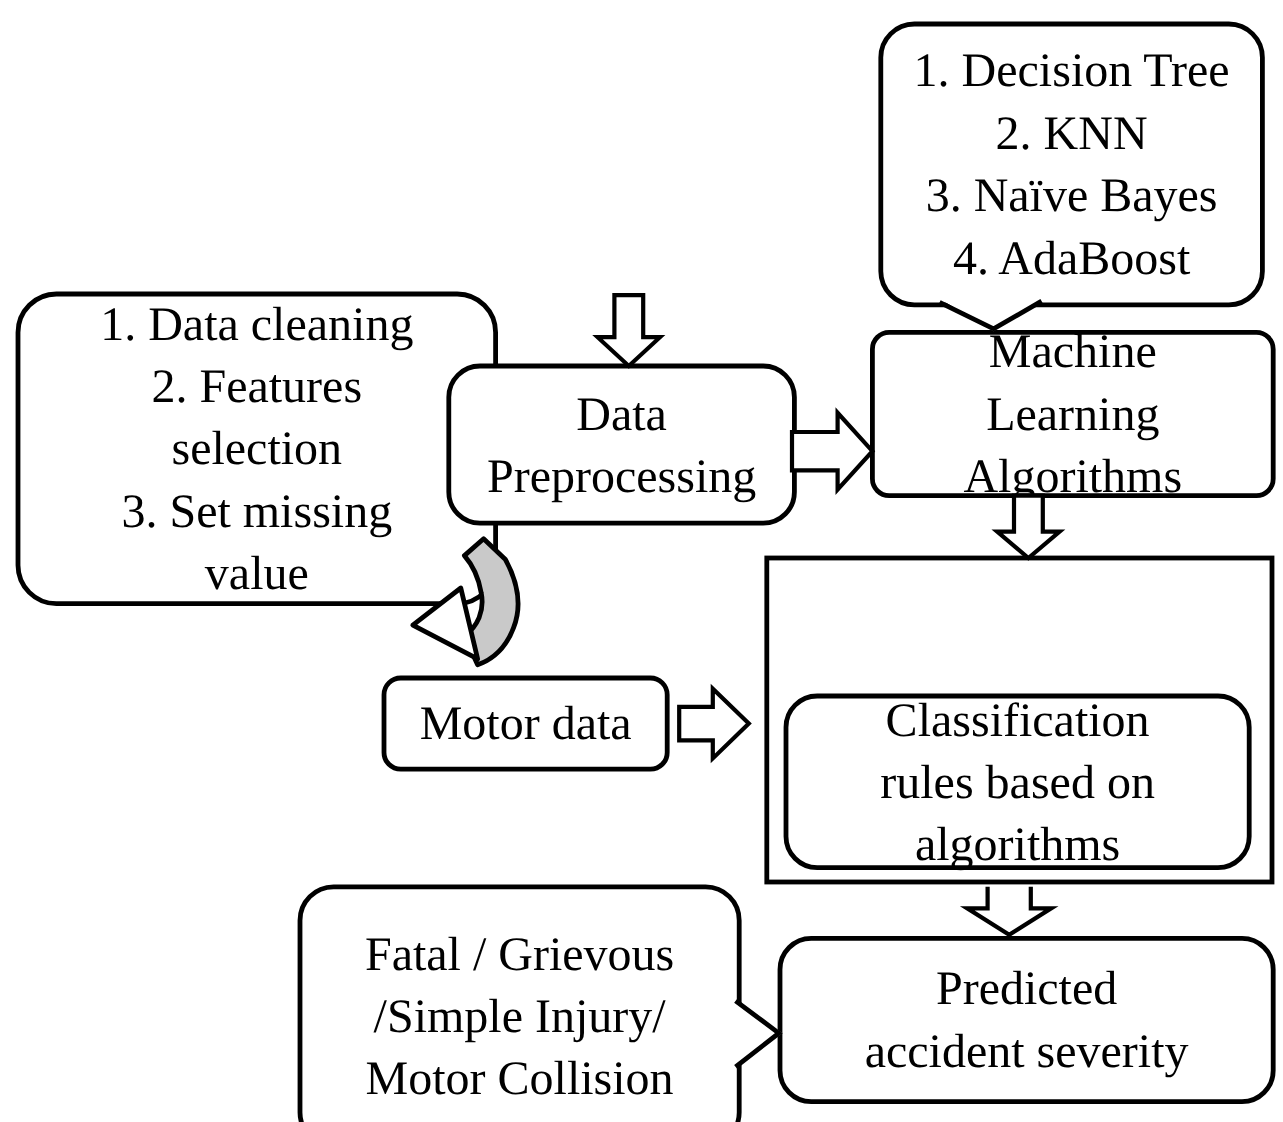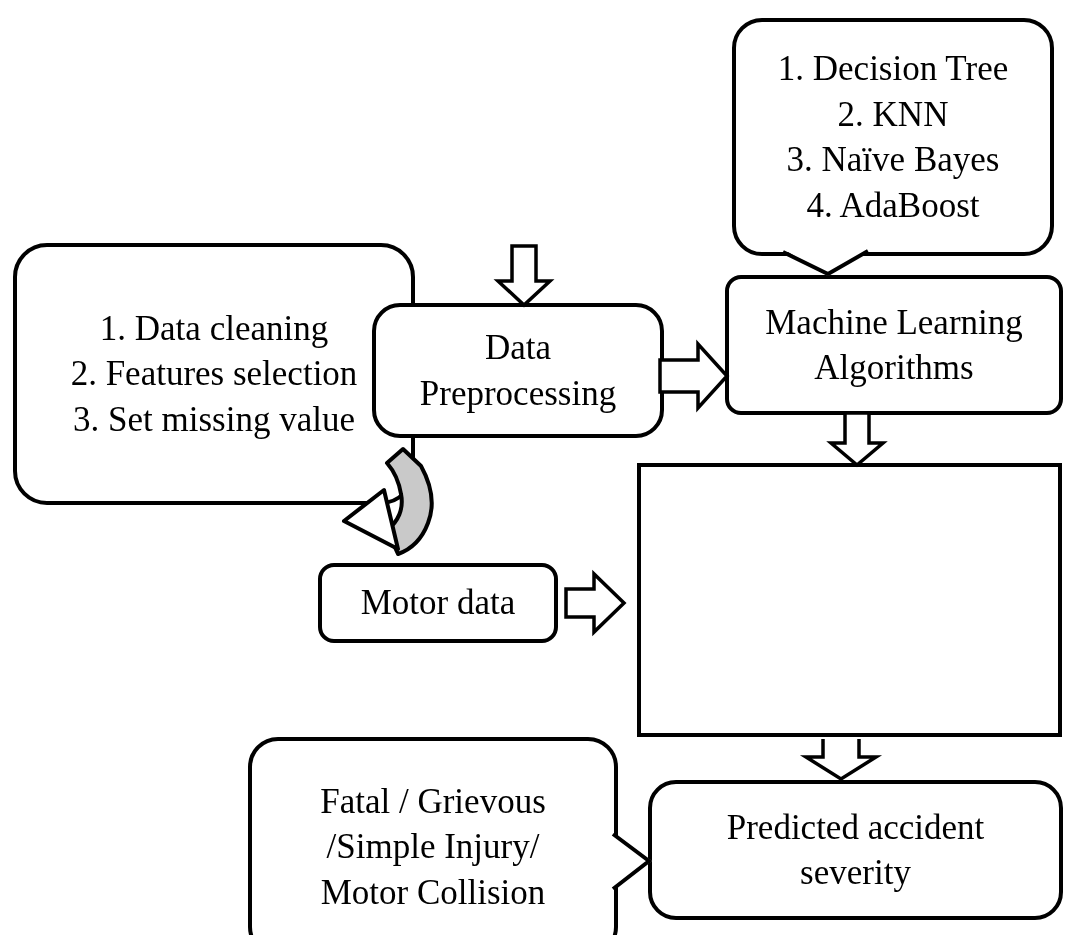--- a/index.html
+++ b/index.html
@@ -5,21 +5,21 @@
   html,body{margin:0;padding:0;background:#ffffff;}
   .canvas{
     position:relative;width:1069px;height:935px;background:#ffffff;
     font-family:"Liberation Serif","DejaVu Serif",serif;color:#000;
     overflow:hidden;
   }
   .node{
     position:absolute;box-sizing:border-box;background:#fff;border:4px solid #000;
     display:flex;align-items:center;justify-content:center;text-align:center;
   }
-  .node .txt{white-space:pre-line;line-height:1.3;font-size:35px;}
+  .node .txt{white-space:pre-line;line-height:1.3;font-size:40px;}
   
   .n-algos    {left:732px;top:18px;  width:322px;height:238px;border-radius:30px;padding:0 18px;}
   .n-collect  {left:375px;top:170px; width:298px;height:78px; border-radius:14px;padding:0 12px;}
   .n-steps    {left:13px; top:243px; width:402px;height:262px;border-radius:34px;padding:0 46px;}
   .n-preproc  {left:372px;top:303px; width:292px;height:135px;border-radius:28px;padding:1px 40px;}
   .n-ml       {left:725px;top:275px; width:338px;height:140px;border-radius:16px;padding:0 35px;}
   .n-train-box{left:637px;top:463px; width:425px;height:274px;border-radius:0;}
   .n-trained  {left:717px;top:483px; width:270px;height:74px; border-radius:14px;padding:0 12px;}
   .n-classif  {left:653px;top:578px; width:390px;height:147px;border-radius:28px;padding:0 40px;}
   .n-test     {left:318px;top:563px; width:240px;height:80px; border-radius:16px;padding:0 12px;}
@@ -50,20 +50,23 @@
     <div class="txt">Data Preprocessing</div>
   </div>
 
   <div class="node n-ml">
     <div class="txt">Machine Learning Algorithms</div>
   </div>
 
   <div class="node n-train-box"></div>
 
 
+  <div class="node n-classif">
+    <div class="txt">Classification rules based on algorithms</div>
+  </div>
 
   <div class="node n-test">
     <div class="txt">Motor data</div>
   </div>
 
   <div class="node n-fatal">
     <div class="txt">Fatal / Grievous
 /Simple Injury/
 Motor Collision</div>
   </div>

